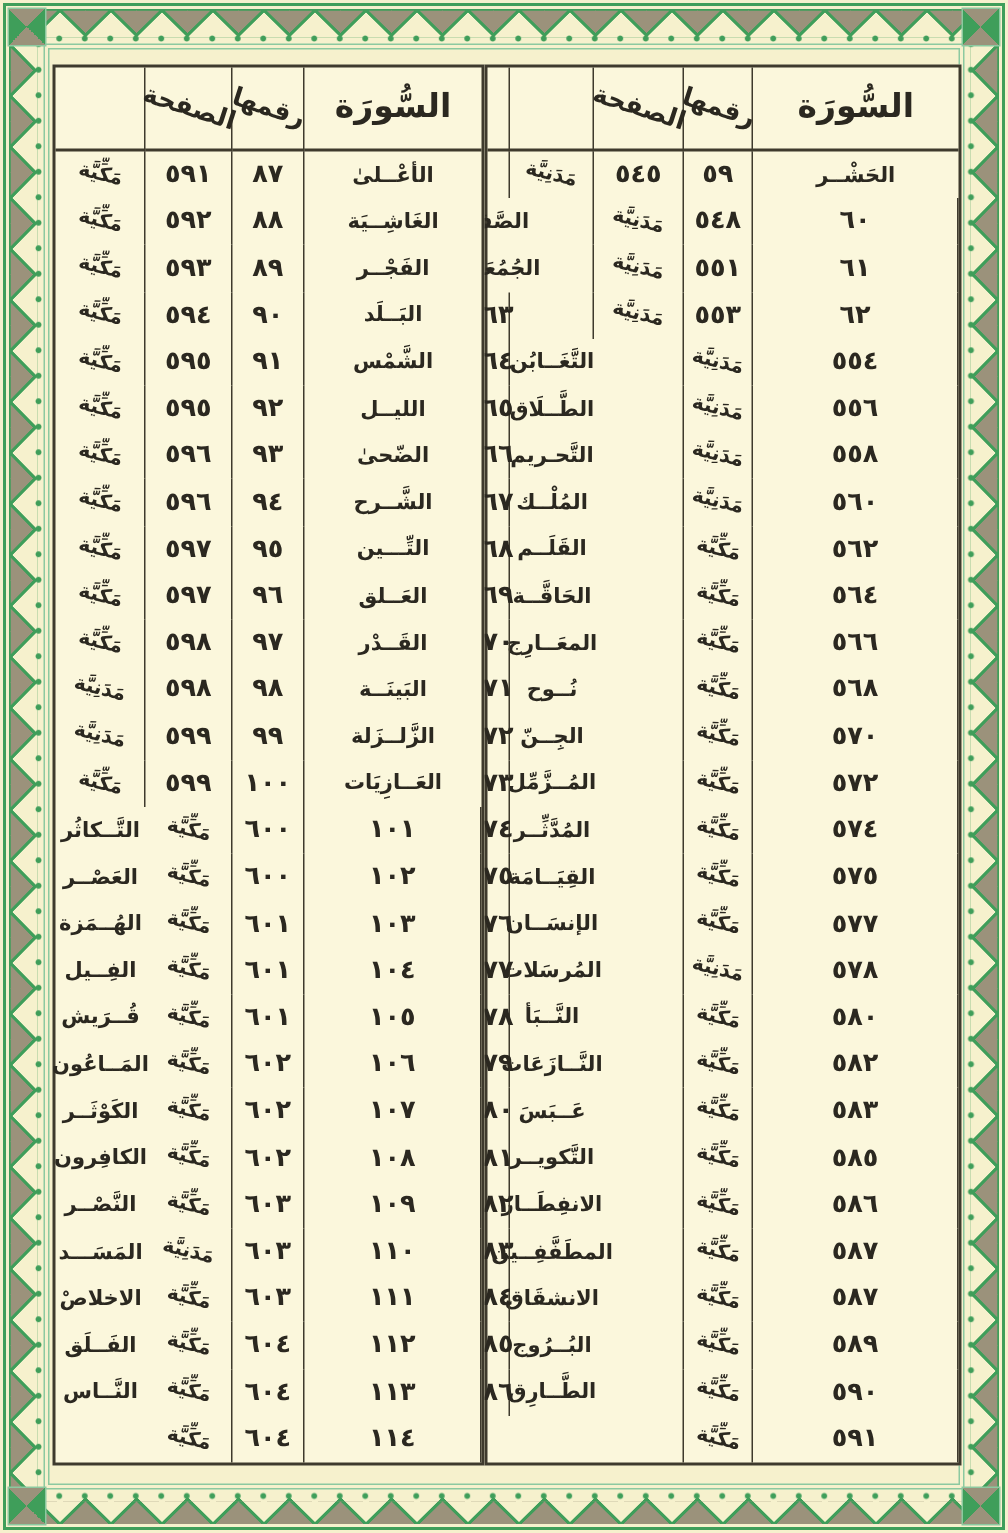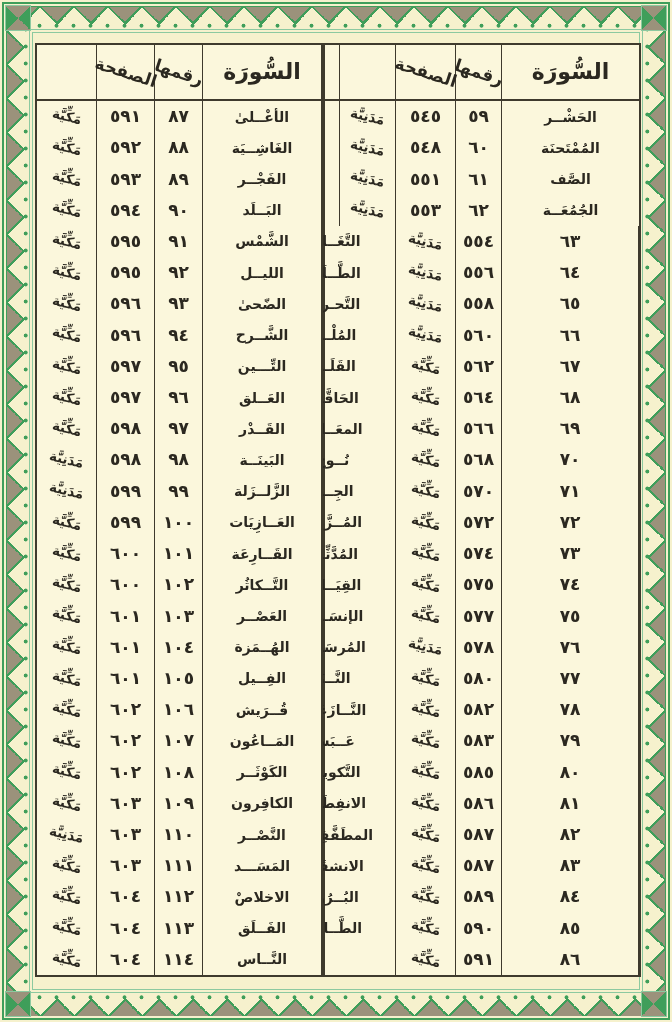--- a/index.html
+++ b/index.html
@@ -97,23 +97,20 @@
       <div class="cell c-num">
         <span>٥٩</span>
       </div>
       <div class="cell c-page">
         <span>٥٤٥</span>
       </div>
       <div class="cell c-class">
         <span>مَدَنِيَّة</span>
       </div>
       <div class="cell c-narrow"></div>
-      <div class="cell c-name">
-        <span>المُمْتَحنَة</span>
-      </div>
       <div class="cell c-num">
         <span>٦٠</span>
       </div>
       <div class="cell c-page">
         <span>٥٤٨</span>
       </div>
       <div class="cell c-class">
         <span>مَدَنِيَّة</span>
       </div>
       <div class="cell c-narrow"></div>
@@ -624,23 +621,20 @@
       </div>
       <div class="cell c-num">
         <span>١٠٠</span>
       </div>
       <div class="cell c-page">
         <span>٥٩٩</span>
       </div>
       <div class="cell c-class">
         <span>مَكِّيَّة</span>
       </div>
-      <div class="cell c-name">
-        <span>القَــارِعَة</span>
-      </div>
       <div class="cell c-num">
         <span>١٠١</span>
       </div>
       <div class="cell c-page">
         <span>٦٠٠</span>
       </div>
       <div class="cell c-class">
         <span>مَكِّيَّة</span>
       </div>
       <div class="cell c-name">

